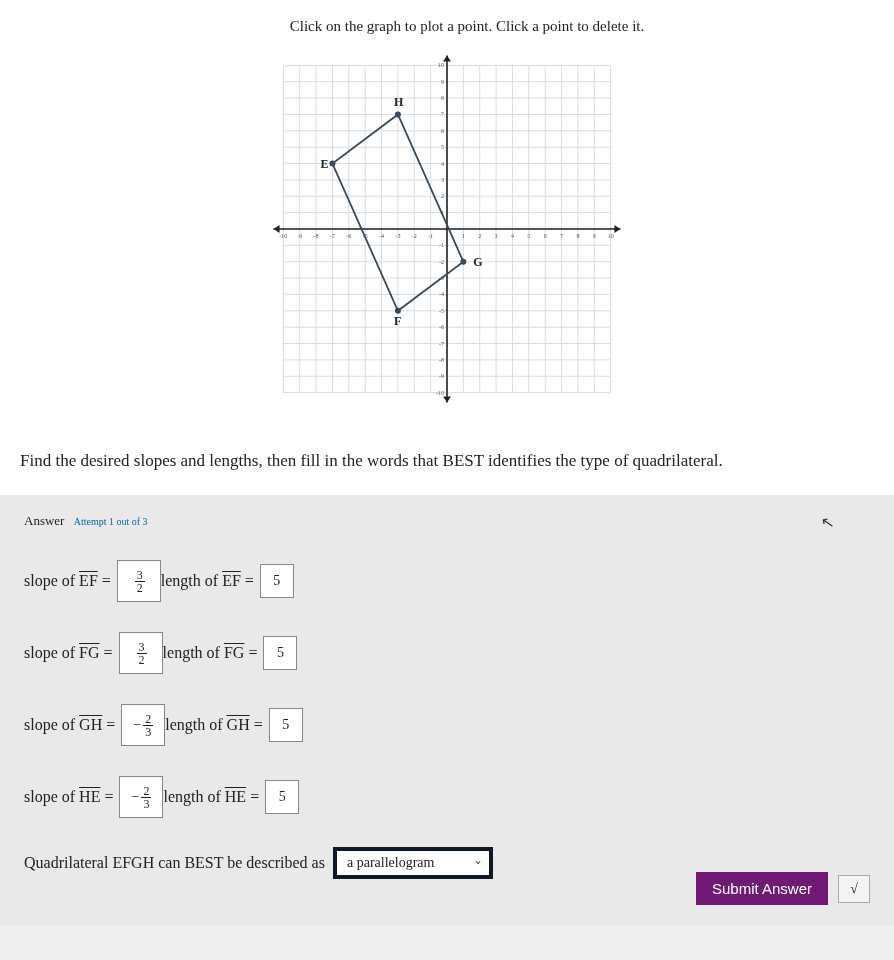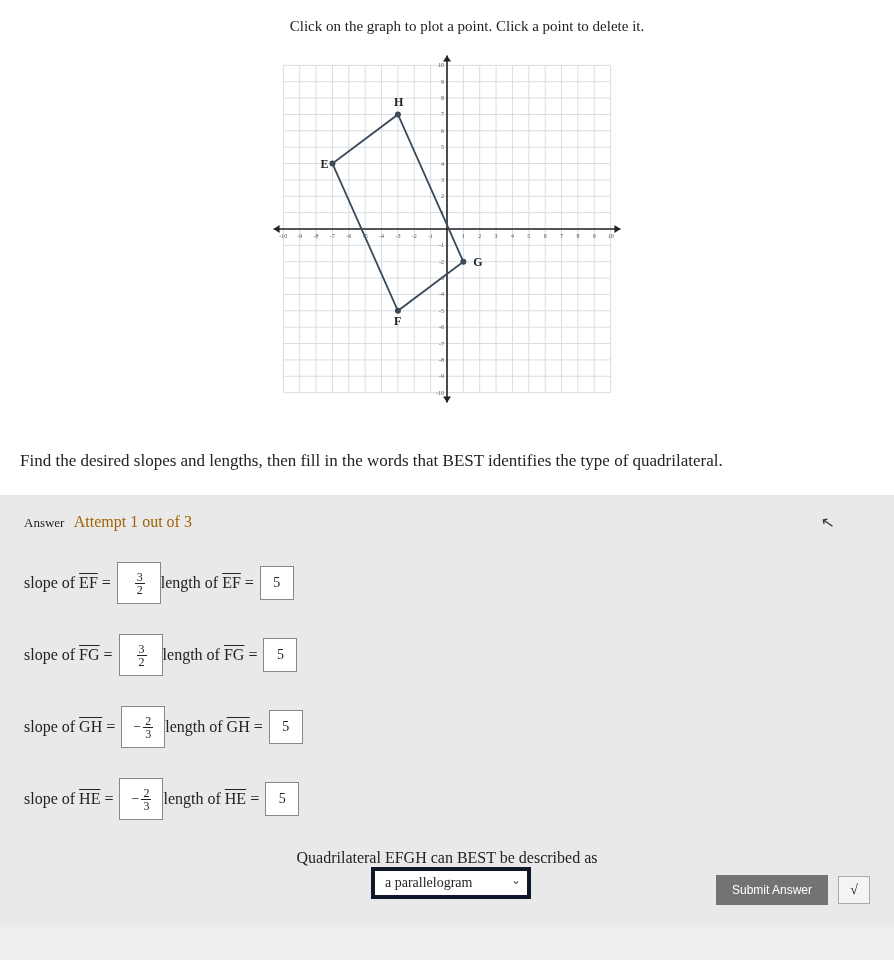--- a/index.html
+++ b/index.html
@@ -36,21 +36,21 @@
     background: #e9e9e9;
     padding: 18px 24px 24px 24px;
     position: relative;
     min-height: 430px;
   }
   .answer-hdr {
     font-size: 13px;
     margin-bottom: 30px;
   }
   .answer-hdr .lbl { font-weight: normal; }
-  .answer-hdr .att { color: #a16207; font-size: 16px; margin-left: 6px; }
+  .answer-hdr .att { color: #0369a1; font-size: 10px; margin-left: 6px; }
   .rows { position: relative; }
   .row {
     display: flex;
     align-items: center;
     margin-bottom: 28px;
     height: 44px;
   }
   .left-side, .right-side {
     display: flex;
     align-items: center;
@@ -79,21 +79,20 @@
     line-height: 1;
   }
   .frac .num { border-bottom: 1px solid #222; padding: 0 2px; }
   .frac .den { padding: 0 2px; }
   .neg { margin-right: 2px; }
   .quad-row {
     display: flex;
     align-items: center;
     font-size: 16px;
     margin-top: 6px;
-    flex-direction: column;
   }
   .select {
     border: 4px solid #0f172a;
     background: #fff;
     padding: 4px 24px 4px 10px;
     margin-left: 8px;
     font-size: 14px;
     position: relative;
     min-width: 160px;
   }
@@ -107,25 +106,25 @@
   }
   .submit-row {
     position: absolute;
     right: 24px;
     bottom: 20px;
     display: flex;
     align-items: center;
     gap: 10px;
   }
   .submit-btn {
-    background: #737373;
+    background: #701a75;
     color: #fff;
     border: none;
     padding: 8px 16px;
-    font-size: 12px;
+    font-size: 15px;
     font-family: Arial, sans-serif;
     cursor: pointer;
   }
   .sqrt-btn {
     border: 1px solid #aaa;
     background: #f4f4f4;
     width: 32px;
     height: 28px;
     display: inline-flex;
     align-items: center;

